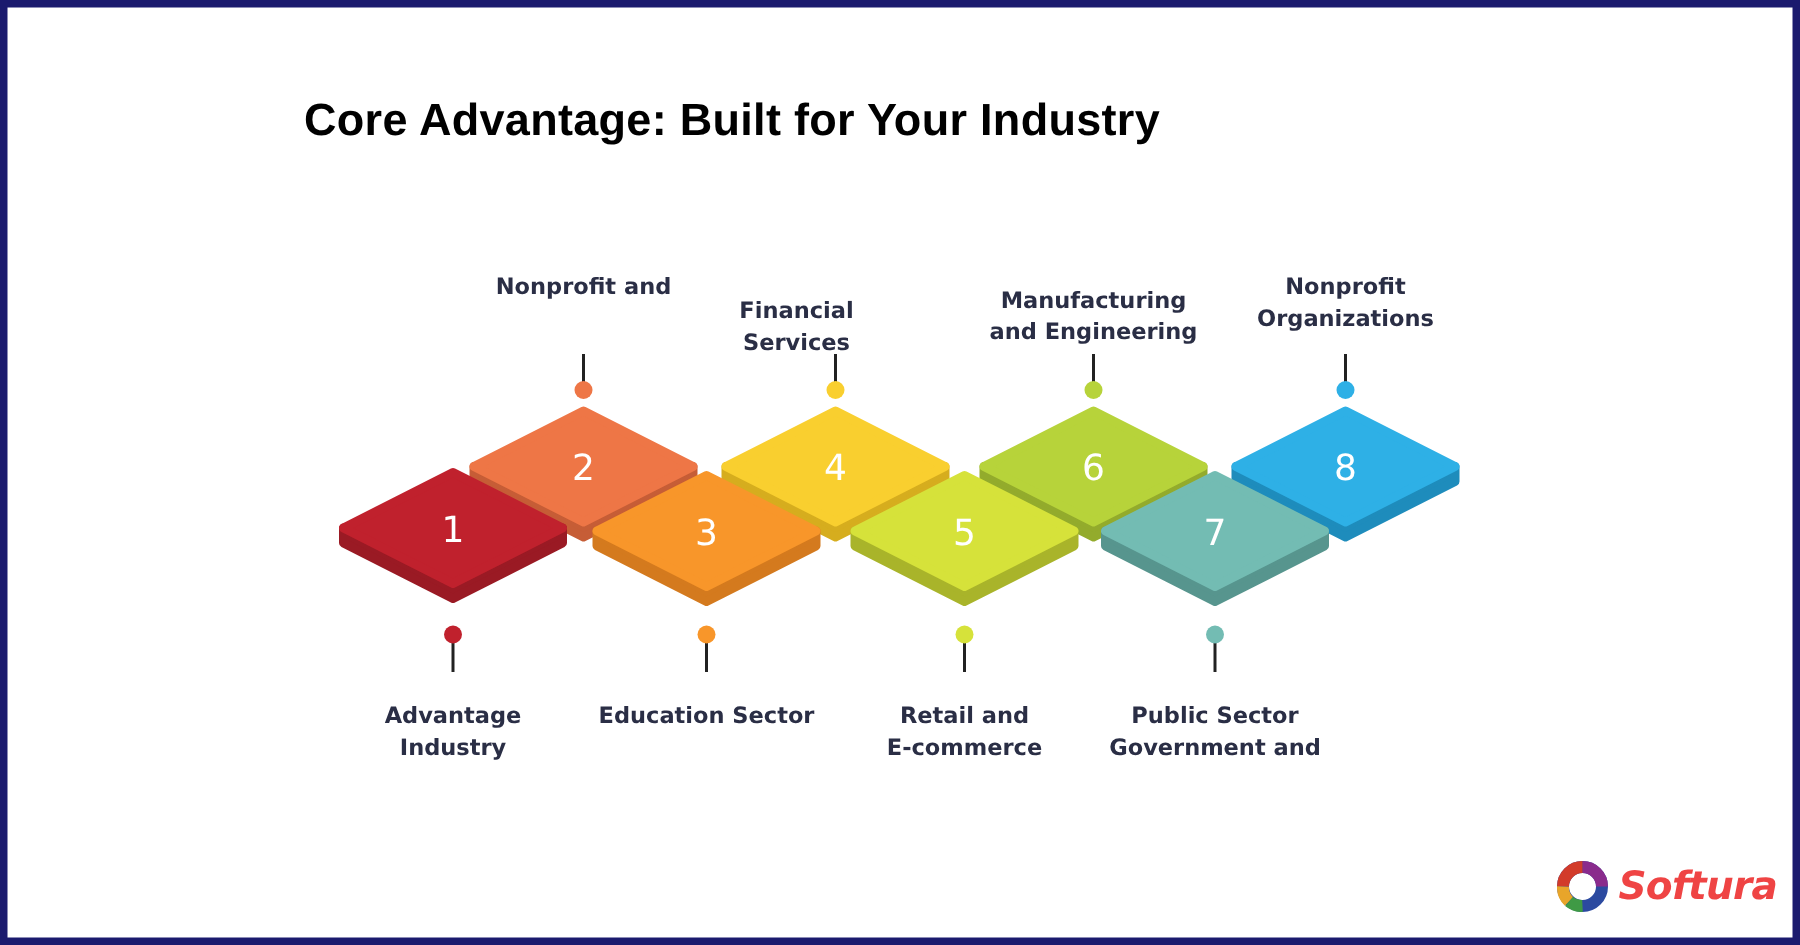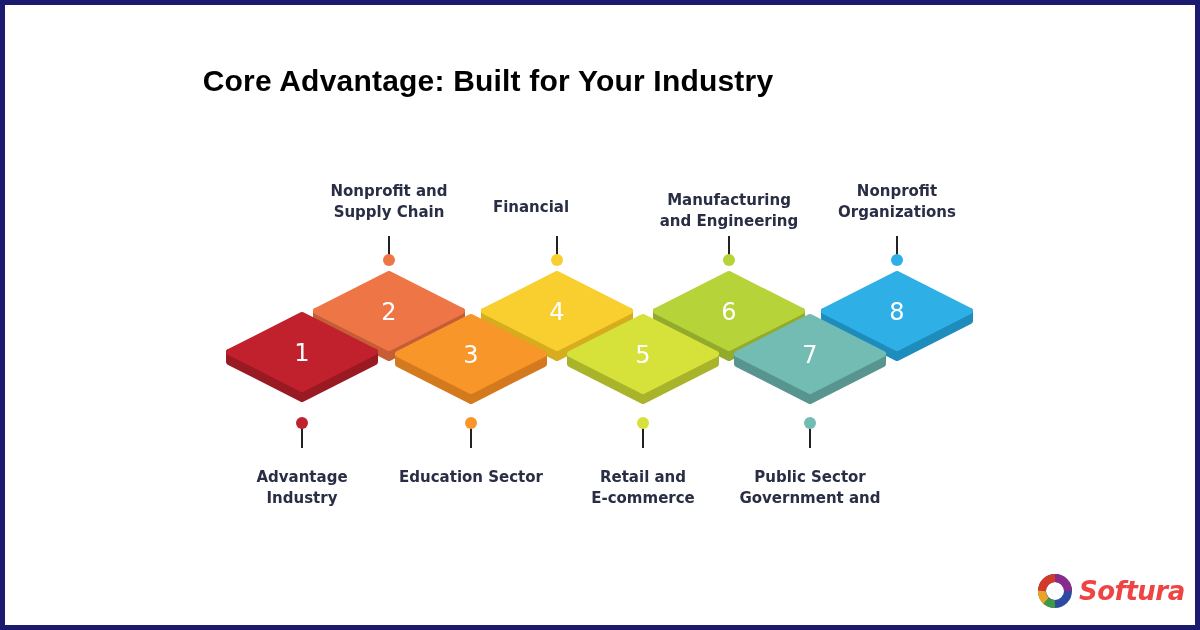--- a/index.html
+++ b/index.html
@@ -94,27 +94,27 @@
     </g>
   </svg>
 
 <div id="labels">
     <div class="label" style="left: 212px; top: 467px;">
       <div>Advantage</div>
       <div>Industry</div>
     </div>
     <div class="label" style="left: 299px; top: 181px;">
       <div>Nonprofit and</div>
-      <div>Supply Chain</div>
     </div>
     <div class="label" style="left: 381px; top: 467px;">
       <div>Education Sector</div>
     </div>
     <div class="label" style="left: 441px; top: 181px; margin-top: 16px;">
       <div>Financial</div>
+      <div>Services</div>
     </div>
     <div class="label" style="left: 553px; top: 467px;">
       <div>Retail and</div>
       <div>E-commerce</div>
     </div>
     <div class="label" style="left: 639px; top: 175px; margin-top: 15px;">
       <div>Manufacturing</div>
       <div>and Engineering</div>
     </div>
     <div class="label" style="left: 720px; top: 467px;">

